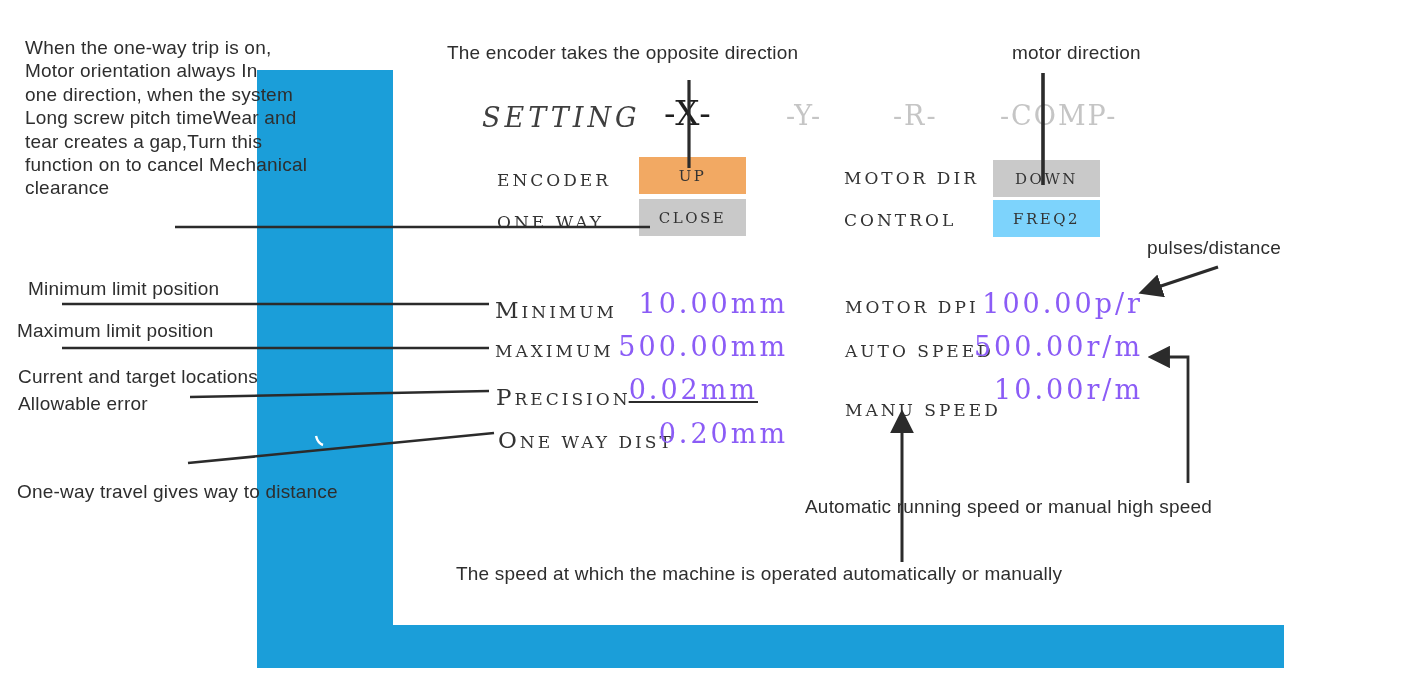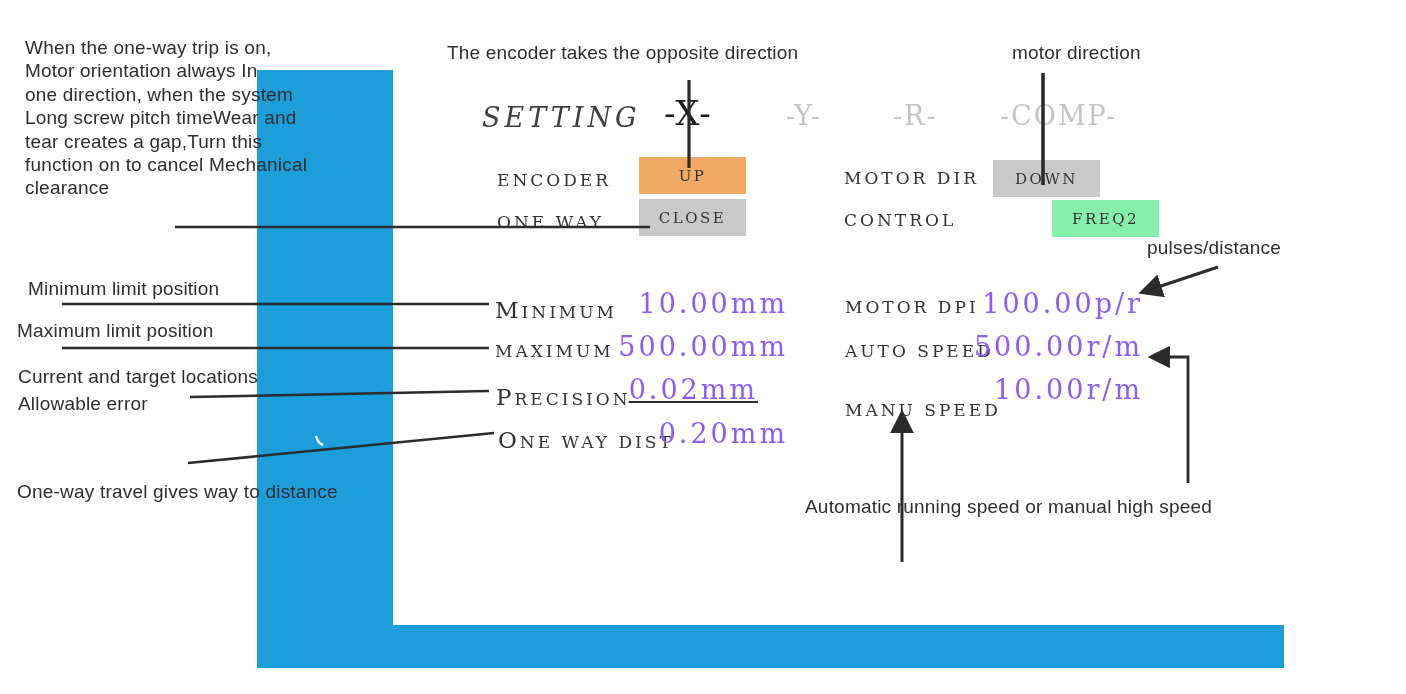--- a/index.html
+++ b/index.html
@@ -46,35 +46,36 @@
 
   <div class="ann" style="left:447px;top:42px;">The encoder takes the opposite direction</div>
   <div class="ann" style="left:1012px;top:42px;">motor direction</div>
   <div class="ann" style="left:28px;top:278px;">Minimum limit position</div>
   <div class="ann" style="left:17px;top:320px;">Maximum limit position</div>
   <div class="ann" style="left:18px;top:366px;">Current and target locations</div>
   <div class="ann" style="left:18px;top:393px;">Allowable error</div>
   <div class="ann" style="left:17px;top:481px;">One-way travel gives way to distance</div>
   <div class="ann" style="left:1147px;top:237px;">pulses/distance</div>
   <div class="ann" style="left:805px;top:496px;">Automatic running speed or manual high speed</div>
+  <div class="ann" style="left:456px;top:563px;">The speed at which the machine is operated automatically or manually</div>
 
   <div class="disp disp-title" style="left:482px;top:102px;font-style:italic;">SETTING</div>
   <div class="disp axis active" style="left:664px;top:93px;">-X-</div>
   <div class="disp axis" style="left:786px;top:100px;">-Y-</div>
   <div class="disp axis" style="left:893px;top:100px;">-R-</div>
   <div class="disp axis" style="left:1000px;top:100px;">-COMP-</div>
 
   <div class="disp disp-label" style="left:497px;top:170px;">ENCODER</div>
   <div class="btn" style="left: 639px; top: 157px; background: rgb(242, 169, 99);">UP</div>
   <div class="disp disp-label" style="left:497px;top:212px;">ONE WAY</div>
   <div class="btn" style="left: 639px; top: 199px; background: rgb(201, 201, 201);">CLOSE</div>
   <div class="disp disp-label" style="left:844px;top:168px;">MOTOR DIR</div>
   <div class="btn" style="left: 993px; top: 160px; background: rgb(201, 201, 201);">DOWN</div>
   <div class="disp disp-label" style="left:844px;top:210px;">CONTROL</div>
-  <div class="btn" style="left: 1052px; top: 200px; background: #86efac;">FREQ2</div>
+  <div class="btn" style="left: 993px; top: 200px; background: #7dd3fc;">FREQ2</div>
 
   <div class="disp" style="left:495px;top:297px;"><span class="param-label cap-first">MINIMUM</span></div>
   <div class="val-box" style="left:555px;top:288px;">
       <span class="disp param-value" style="position:static;">10.00mm</span>
     </div>
   <div class="disp" style="left:495px;top:341px;"><span class="param-label">MAXIMUM</span></div>
   <div class="val-box" style="left:555px;top:331px;">
       <span class="disp param-value" style="position:static;">500.00mm</span>
     </div>
   <div class="disp" style="left:496px;top:384px;"><span class="param-label cap-first">PRECISION</span></div>

